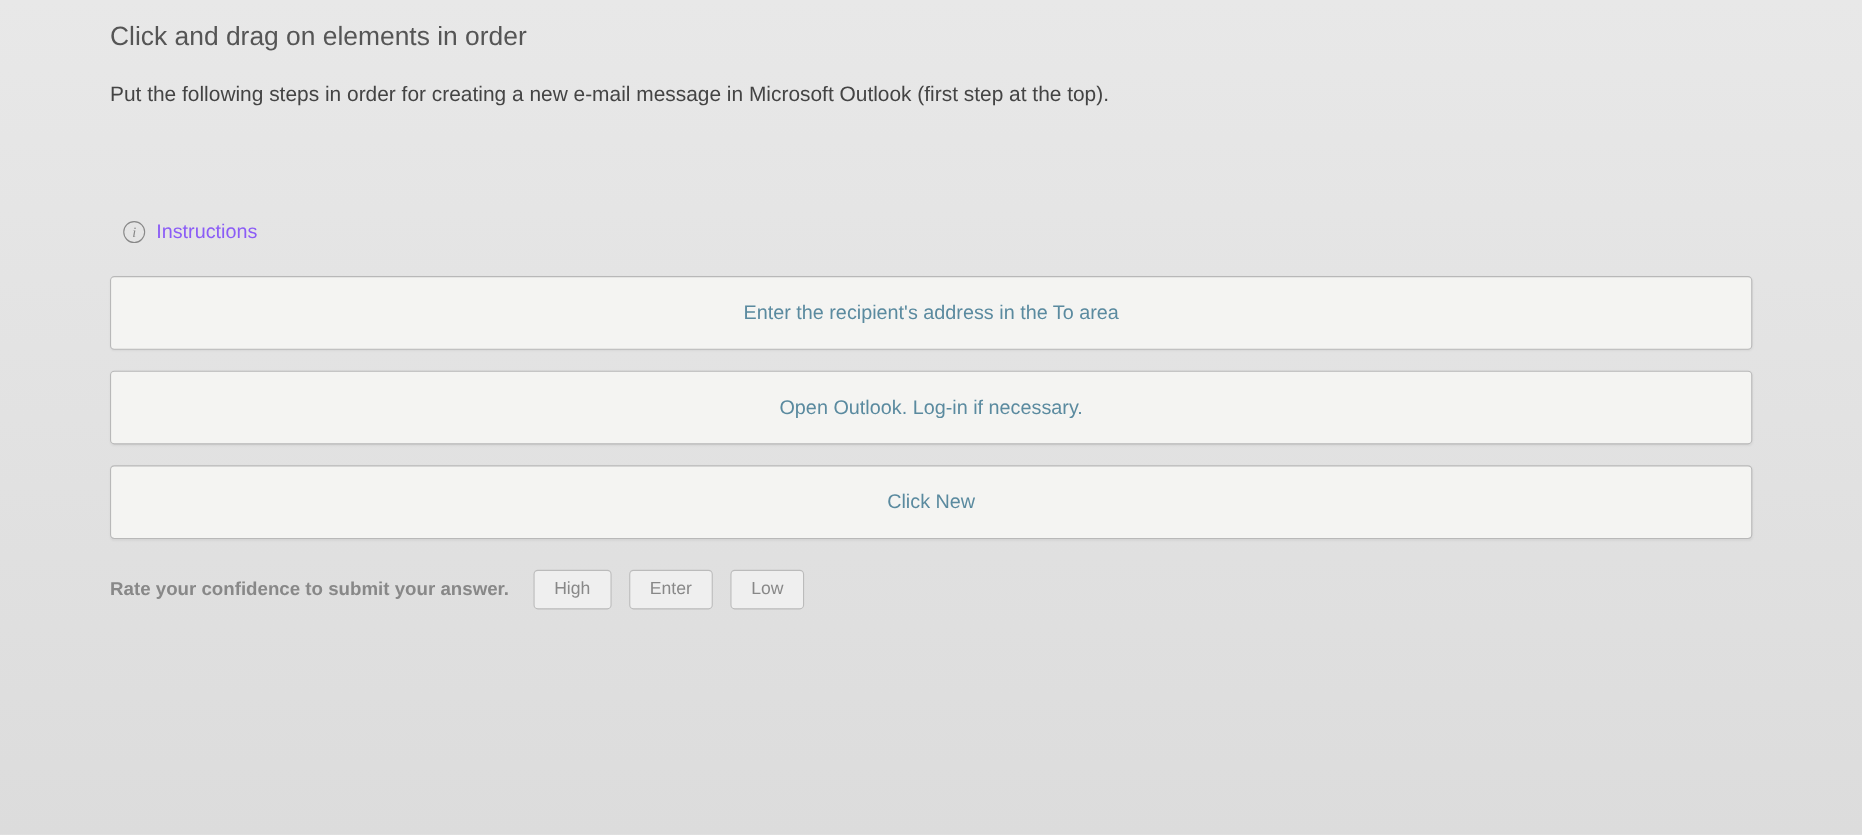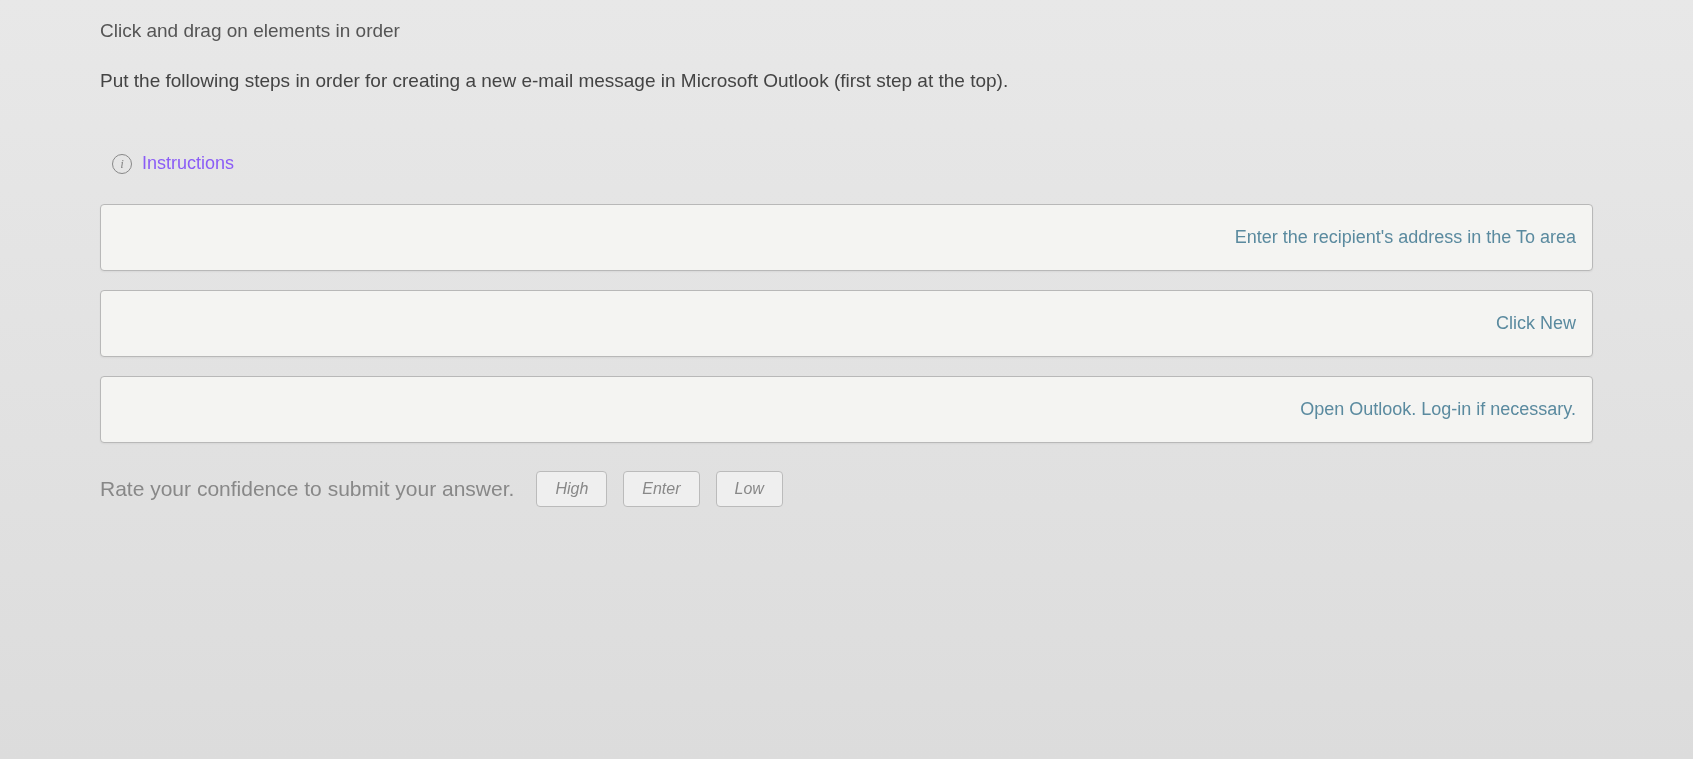--- a/index.html
+++ b/index.html
@@ -6,28 +6,28 @@
     body {
       font-family: -apple-system, BlinkMacSystemFont, "Segoe UI", Arial, sans-serif;
       background: linear-gradient(180deg, #e8e8e8 0%, #dcdcdc 100%);
       width: 1693px;
       height: 759px;
       padding: 20px 100px 20px 100px;
       color: #4a4a4a;
       overflow: hidden;
     }
     .instruction-header {
-      font-size: 19px;
+      font-size: 24px;
       color: #555;
       margin-bottom: 28px;
     }
     .question-prompt {
       font-size: 19px;
       color: #444;
-      margin-bottom: 61px;
+      margin-bottom: 102px;
     }
     .instructions-row {
       display: flex;
       align-items: center;
       gap: 10px;
       margin-left: 12px;
       margin-bottom: 30px;
     }
     .info-icon {
       width: 20px;
@@ -48,65 +48,65 @@
     }
     .draggable-list {
       display: flex;
       flex-direction: column;
       gap: 19px;
     }
     .draggable-item {
       background: #f4f4f2;
       border: 1px solid #b8b8b8;
       border-radius: 4px;
-      padding: 22px 16px;
-      text-align: right;
+      padding: 22px 32px;
+      text-align: center;
       font-size: 18px;
       color: #5a8a9f;
       cursor: move;
       box-shadow: 0 1px 2px rgba(0,0,0,0.05);
     }
     .footer {
       display: flex;
       align-items: center;
       gap: 16px;
       margin-top: 28px;
     }
     .confidence-label {
-      font-size: 21px;
+      font-size: 17px;
       color: #888;
       margin-right: 6px;
+      font-weight: bold;
     }
     .confidence-btn {
       border: 1px solid #bbb;
       background: #efefef;
       color: #888;
       font-size: 16px;
       padding: 8px 18px;
       border-radius: 4px;
       cursor: pointer;
-      font-style: italic;
     }
   </style>
 </head>
 <body>
 
 <div class="instruction-header">Click and drag on elements in order</div>
 
 <div class="question-prompt">Put the following steps in order for creating a new e-mail message in Microsoft Outlook (first step at the top).</div>
 
 <div class="instructions-row">
   <span class="info-icon">i</span>
   <span class="instructions-label">Instructions</span>
 </div>
 
 <div class="draggable-list">
   <div class="draggable-item">Enter the recipient's address in the To area</div>
+  <div class="draggable-item">Open Outlook. Log-in if necessary.</div>
   <div class="draggable-item">Click New</div>
-  <div class="draggable-item">Open Outlook. Log-in if necessary.</div>
 </div>
 
 <div class="footer">
   <span class="confidence-label">Rate your confidence to submit your answer.</span>
   <button class="confidence-btn">High</button>
   <button class="confidence-btn">Enter</button>
   <button class="confidence-btn">Low</button>
 </div>
 
 </body></html>

